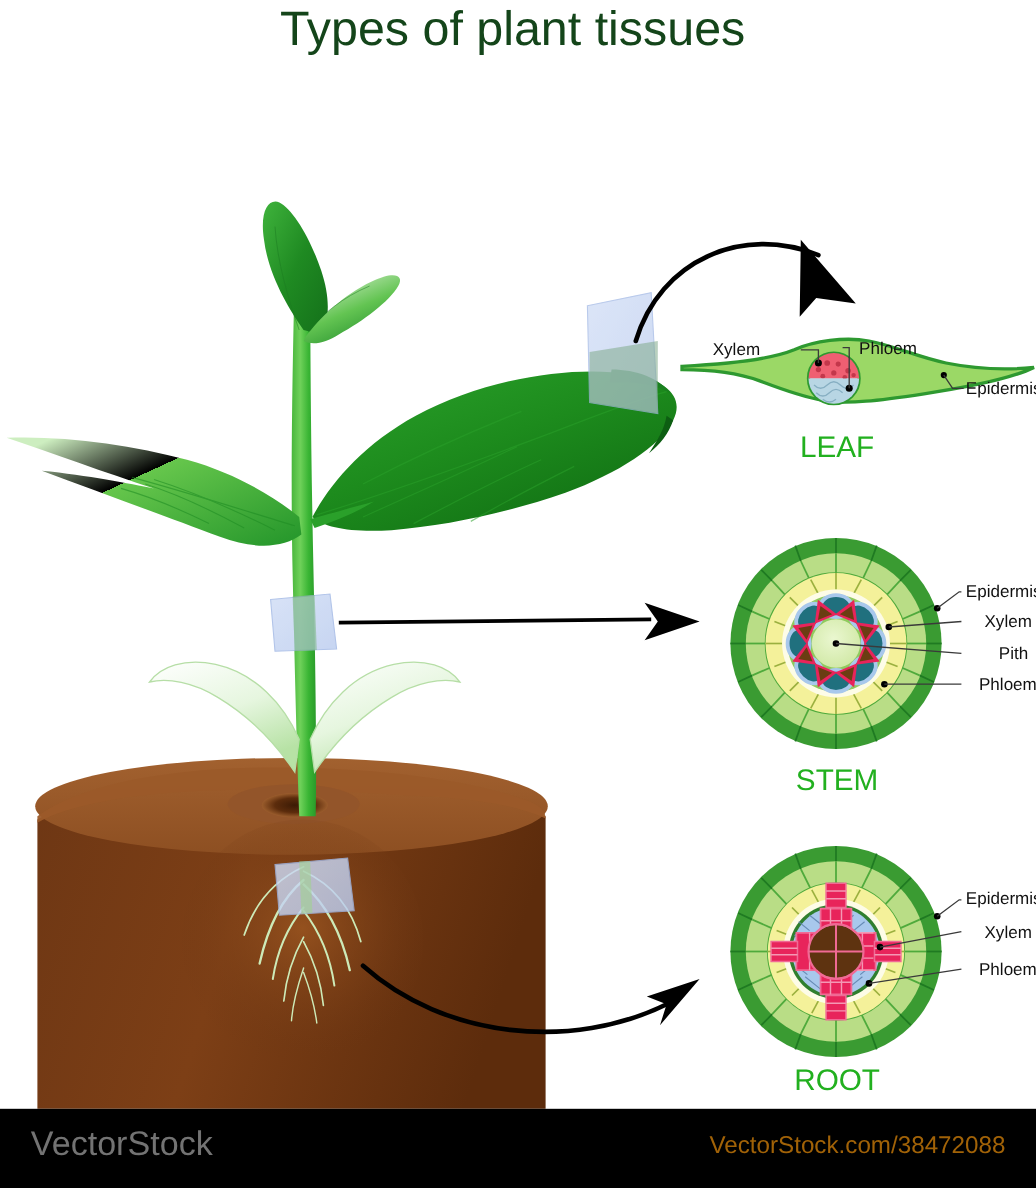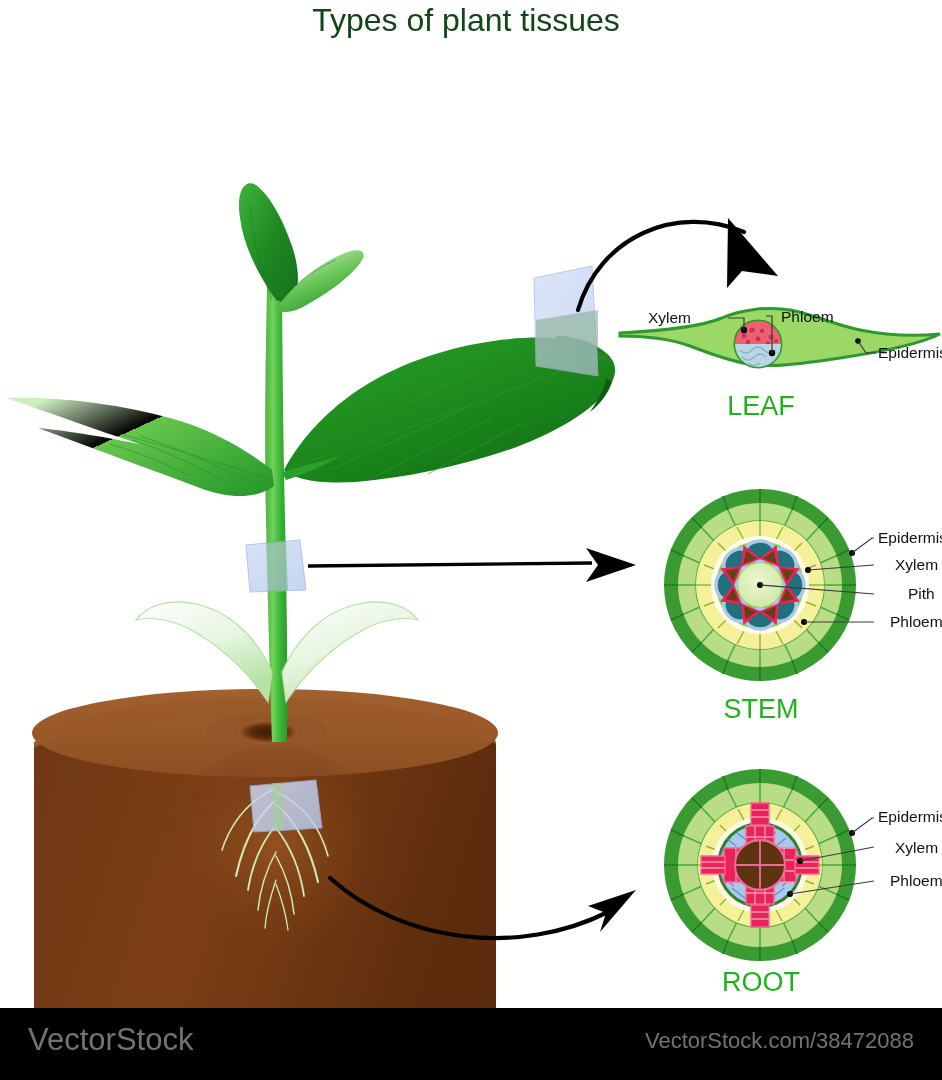--- a/index.html
+++ b/index.html
@@ -1,29 +1,29 @@
 <!DOCTYPE html>
 <html><head>
 <meta charset="utf-8">
 <title>Types of plant tissues</title>
 <style>
   html,body{margin:0;padding:0;background:#ffffff;}
   body{width:942px;height:1080px;position:relative;overflow:hidden;
        font-family:"Liberation Sans", sans-serif;}
   #stage{position:absolute;left:0;top:0;width:942px;height:1080px;background:#fff;}
   #title{position:absolute;left:0;top:2px;width:932px;text-align:center;
-         font-size:32px;color:#14451a;letter-spacing:0px;}
+         font-size:44px;color:#14451a;letter-spacing:0px;}
   svg.layer{position:absolute;left:0;top:0;width:942px;height:1080px;}
   .lbl{font-family:"Liberation Sans", sans-serif;font-size:15.5px;fill:#111111;}
   .organ{font-family:"Liberation Sans", sans-serif;font-size:27px;fill:#22b01f;
          text-anchor:middle;}
   .leader{stroke:#3a3a3a;stroke-width:1.2;fill:none;}
   #watermark{position:absolute;left:0;top:1008px;width:942px;height:72px;background:#000;}
   #wm-left{position:absolute;left:28px;top:1022px;color:#737373;font-size:31px;}
-  #wm-right{position:absolute;right:28px;top:1028px;color:#737373;font-size:22px;}
+  #wm-right{position:absolute;right:28px;top:1028px;color:#a16207;font-size:22px;}
 </style>
 </head>
 <body>
 
 <div id="stage">
 
   <div id="title">Types of plant tissues</div>
 
   <svg class="layer" viewBox="0 0 942 1080">
     <defs>

